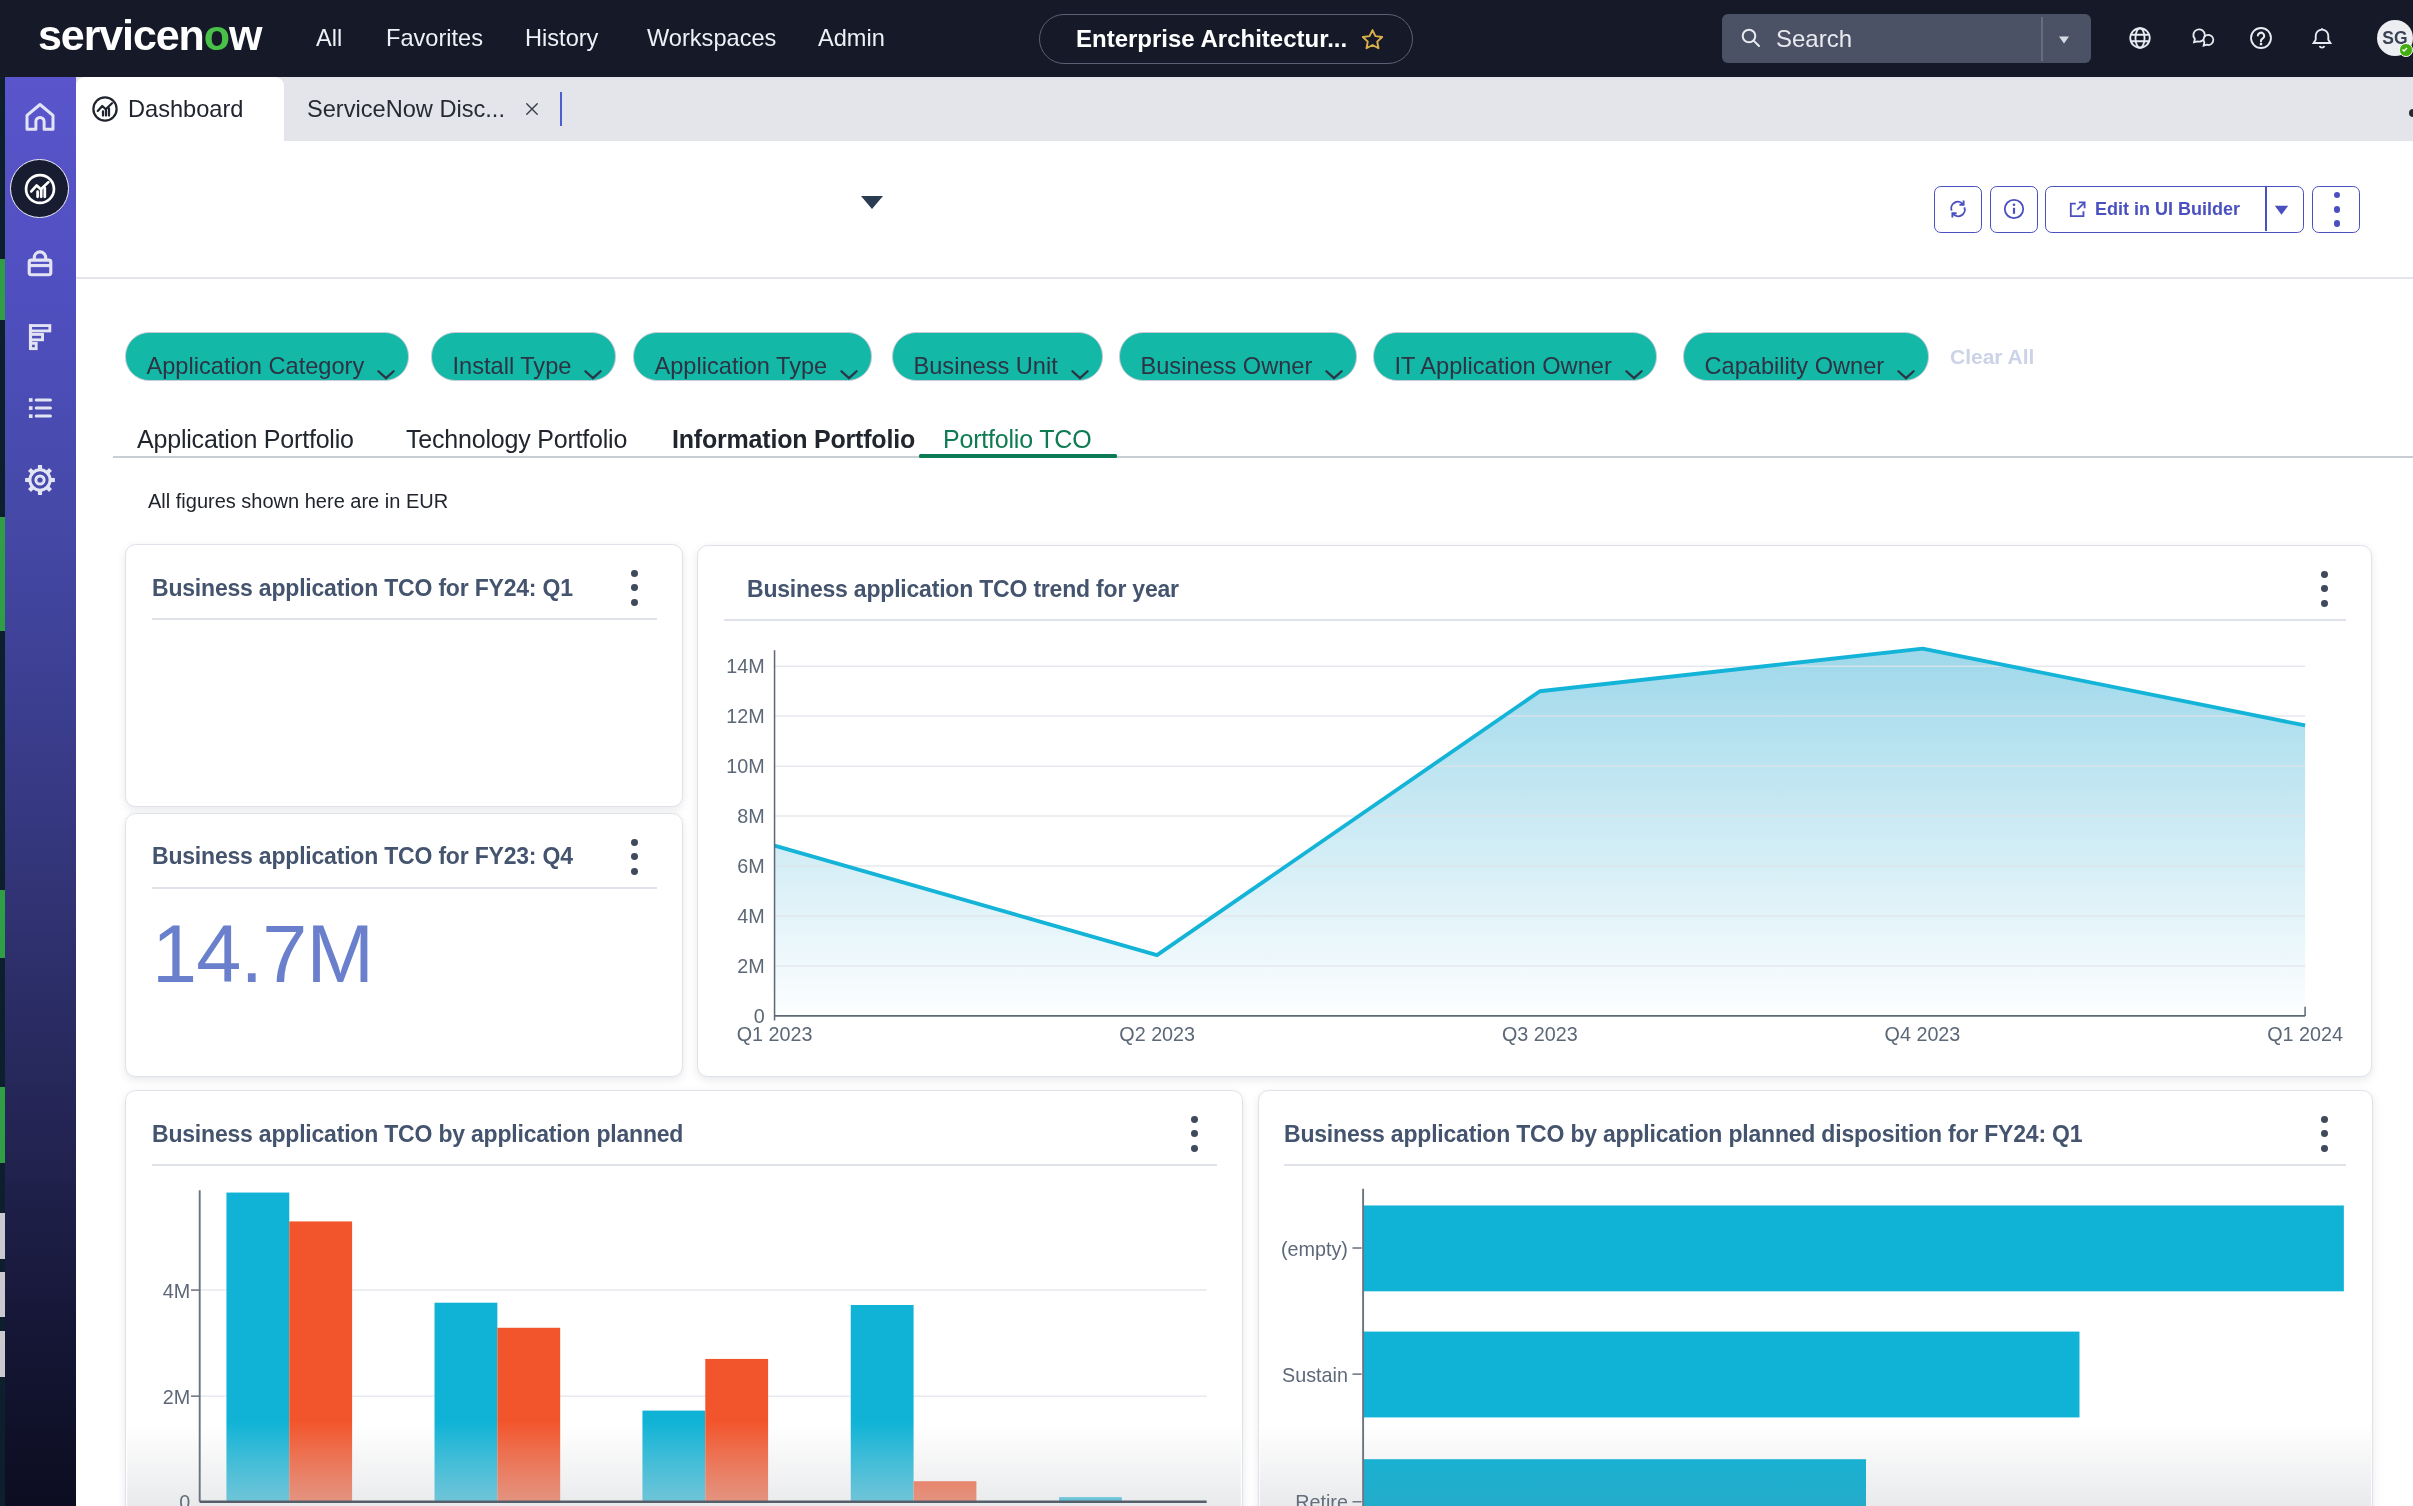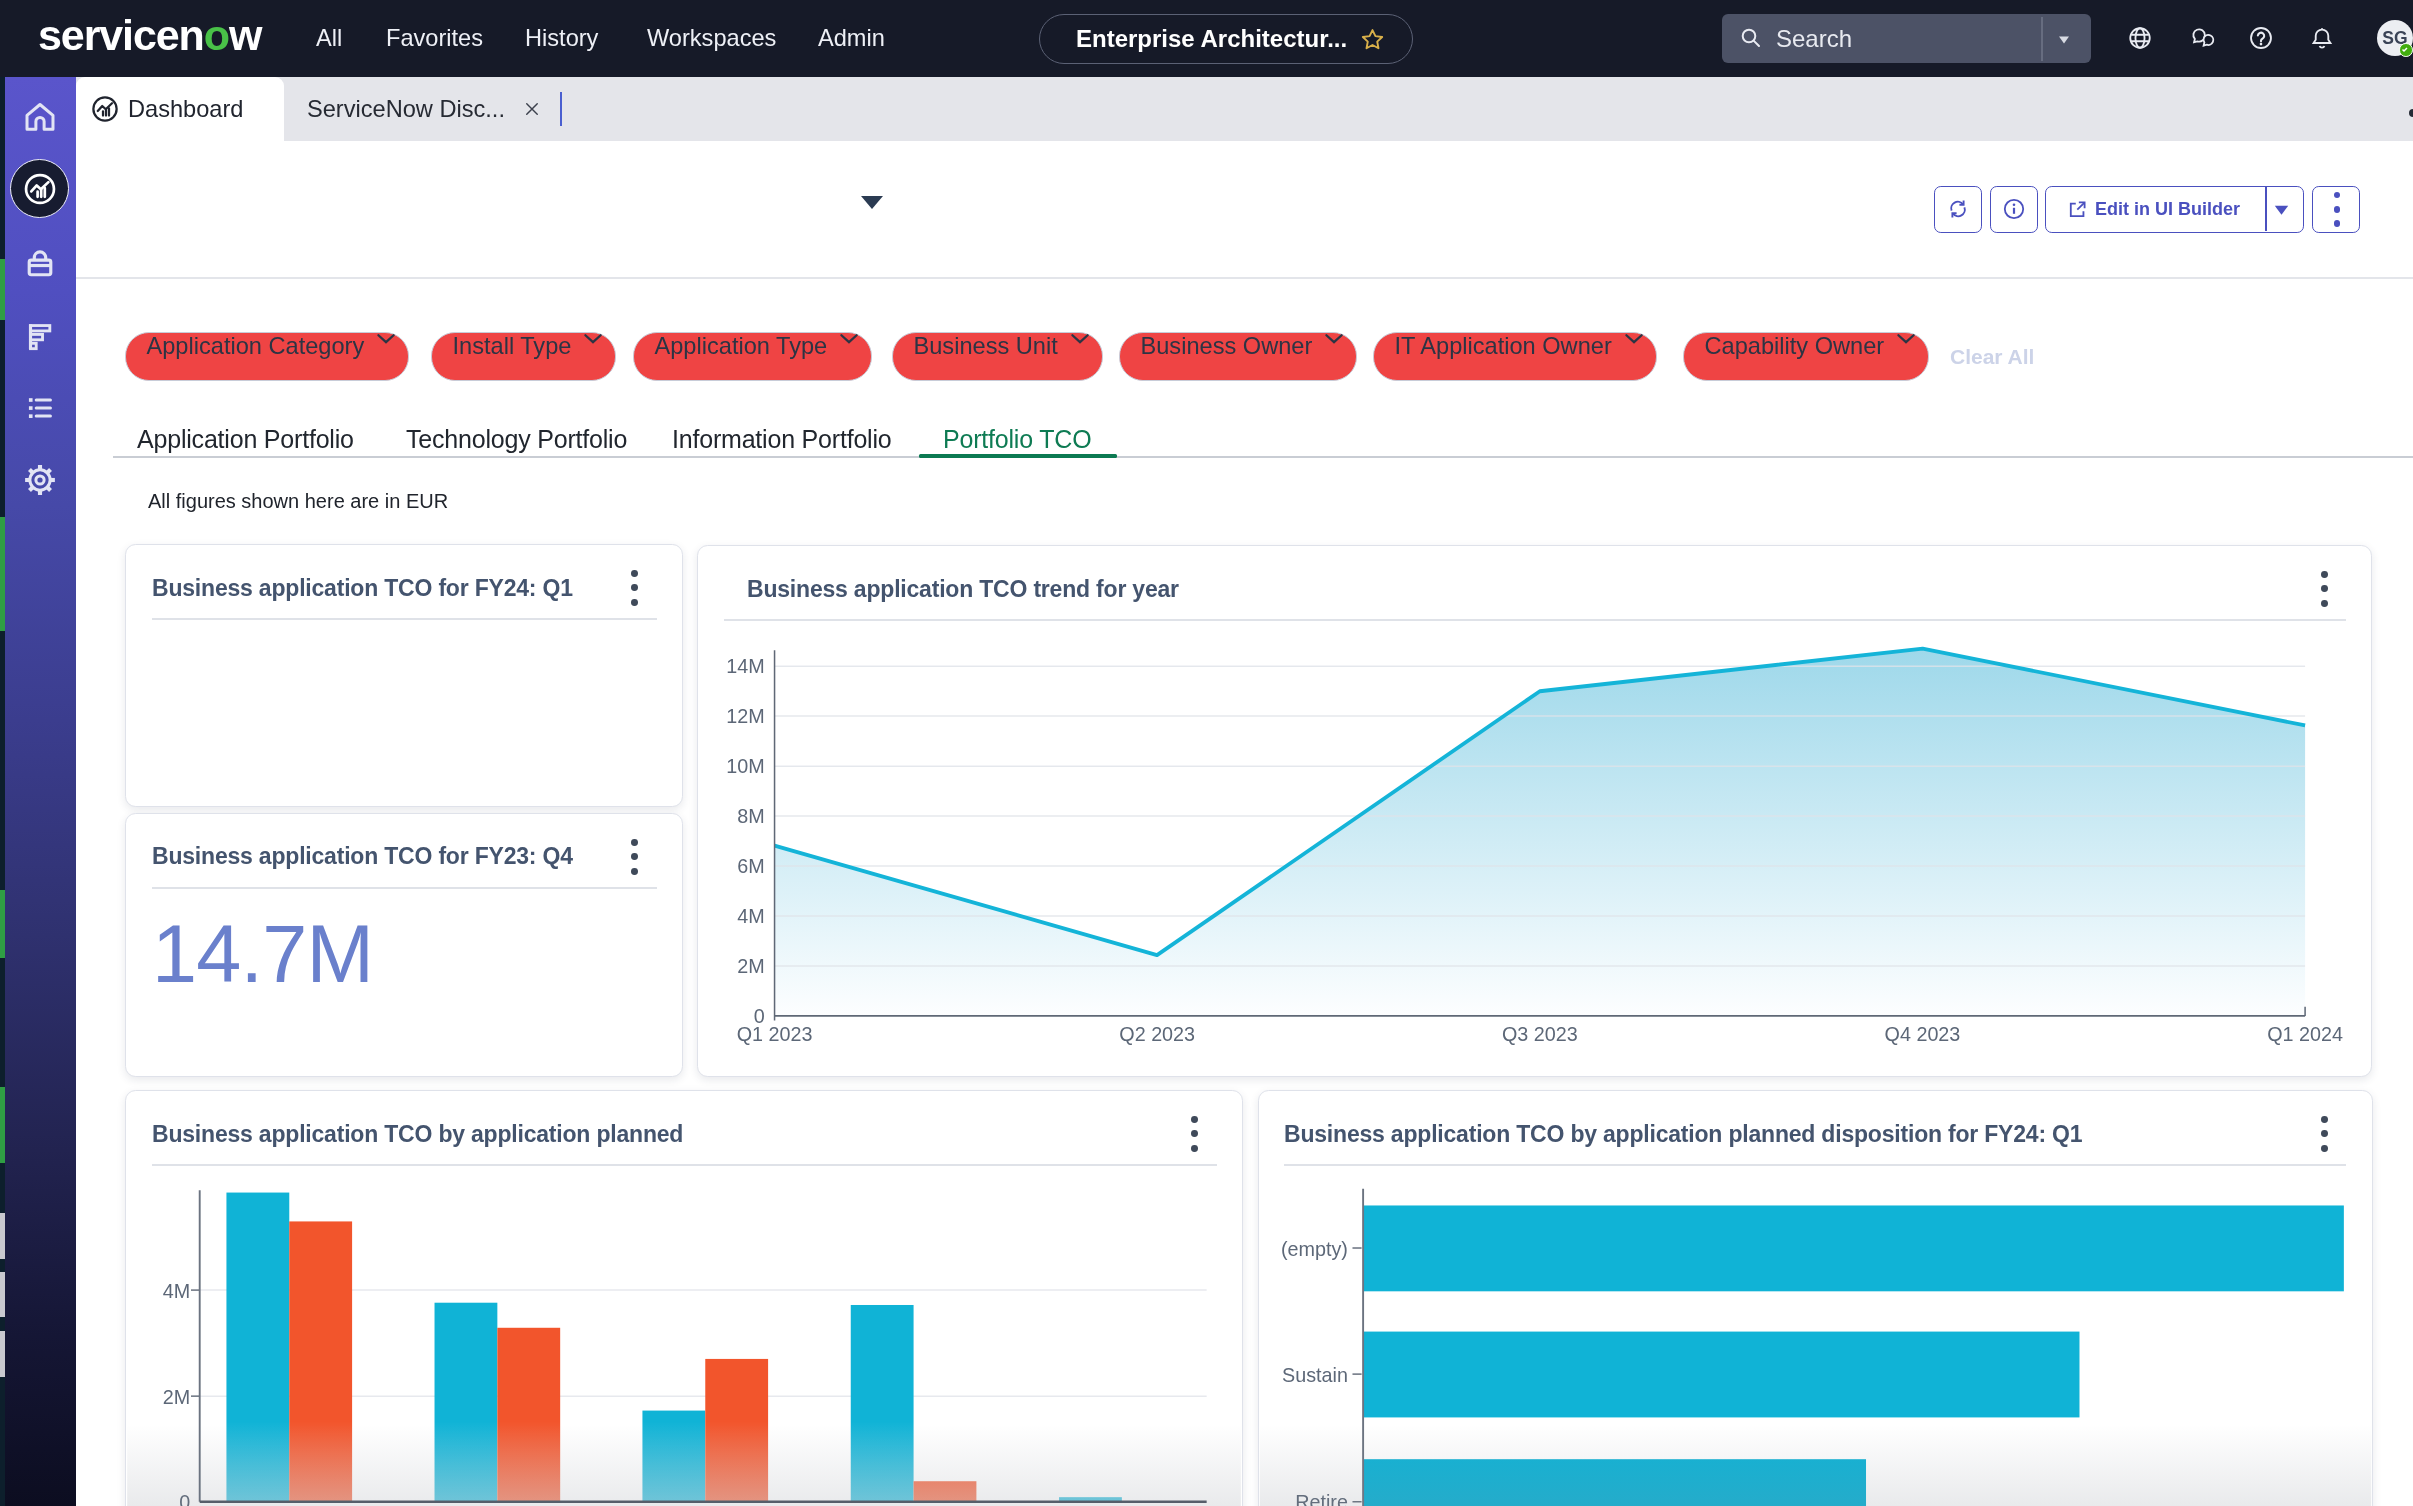--- a/index.html
+++ b/index.html
@@ -29,21 +29,21 @@
 #activetab .lbl{position:absolute;left:52px;top:0;height:64px;line-height:64px;font-size:23.6px;color:#20242e;font-weight:400;}
 #tab2{position:absolute;left:231px;top:0;height:64px;line-height:64px;font-size:23.6px;color:#262a33;}
 #tabdiv{position:absolute;left:484px;top:15px;width:2.3px;height:34px;background:#4a5fd0;}
 #tabdot{position:absolute;left:2333px;top:32px;width:8.4px;height:8.4px;border-radius:50%;background:#252a35;}
 
 #title{position:absolute;left:114px;top:173px;font-size:44px;font-weight:700;color:#2b3b52;letter-spacing:0px;}
 #titlecaret{position:absolute;left:861px;top:196px;width:0;height:0;border-left:11.4px solid transparent;border-right:11.4px solid transparent;border-top:13px solid #2b3b52;}
 .hbtn{position:absolute;top:186px;height:47px;border:1.9px solid #4a50bf;border-radius:6.8px;background:#fff;}
 #hdrline{position:absolute;left:76px;top:277px;width:2337px;height:1.5px;background:#e3e5ea;}
 
-.pill{position:absolute;top:332px;height:49px;border:1.5px solid #c8ccd8;border-radius:24px;background:#ef4444;color:#2c3444;font-size:23.6px;display:flex;align-items:flex-start;padding:0 12px 0 20.5px;white-space:nowrap;}
+.pill{position:absolute;top:332px;height:49px;border:1.5px solid #c8ccd8;border-radius:24px;background:#14b8a6;color:#2c3444;font-size:23.6px;display:flex;align-items:flex-end;padding:0 12px 0 20.5px;white-space:nowrap;}
 .pill svg{margin-left:12px;}
 #clearall{position:absolute;left:1950px;top:332px;height:49px;line-height:49px;color:#ccd3e8;font-weight:700;font-size:21px;}
 
 .vtab{position:absolute;top:423px;height:33px;line-height:33px;font-size:25px;color:#21262e;letter-spacing:-0.2px;}
 #tabline{position:absolute;left:113px;top:456px;width:2301px;height:1.5px;background:#c9cdd4;}
 #greenline{position:absolute;left:919px;top:454px;width:198px;height:3.8px;background:#0c7a52;border-radius:1.5px;}
 #figures{position:absolute;left:148px;top:490px;font-size:20px;color:#20242c;}
 
 .card{position:absolute;background:#fff;border:1.5px solid #dfe2ea;border-radius:10.6px;box-shadow:0 3px 9px rgba(30,40,70,0.10);}
 .ctitle{position:absolute;left:27px;font-size:23px;font-weight:700;color:#44546e;letter-spacing:-0.2px;white-space:nowrap;}
@@ -221,21 +221,21 @@
       </svg></div>
     <div class="pill" style="left:1373px;">IT Application Owner<svg width="20" height="11.4" viewBox="0 0 26 15">
         <path d="M3 3 L13 12 L23 3" stroke="#2c3444" stroke-width="3" fill="none" stroke-linecap="round"></path>
       </svg></div>
     <div class="pill" style="left:1683px;">Capability Owner<svg width="20" height="11.4" viewBox="0 0 26 15">
         <path d="M3 3 L13 12 L23 3" stroke="#2c3444" stroke-width="3" fill="none" stroke-linecap="round"></path>
       </svg></div>
     <div id="clearall">Clear All</div>
     <div class="vtab" style="left:137px;">Application Portfolio</div>
     <div class="vtab" style="left:406px;">Technology Portfolio</div>
-    <div class="vtab" style="left:672px;">Information Portfolio</div>
+    <div class="vtab" style="left:672px;font-weight:bold;">Information Portfolio</div>
     <div class="vtab" style="left:943px;color:#0e7b53;">Portfolio TCO</div>
     <div id="tabline"></div>
     <div id="greenline"></div>
     <div id="figures">All figures shown here are in EUR</div>
     <div class="card" style="left:125px;top:544px;width:558px;height:263px;"></div>
     <div class="ctitle" style="left:152px;top:575px;">Business application TCO for FY24: Q1</div>
     <div class="kebab" style="left:631px;top:570px;">
       <div class="kdot"></div>
       <div class="kdot"></div>
       <div class="kdot"></div>

